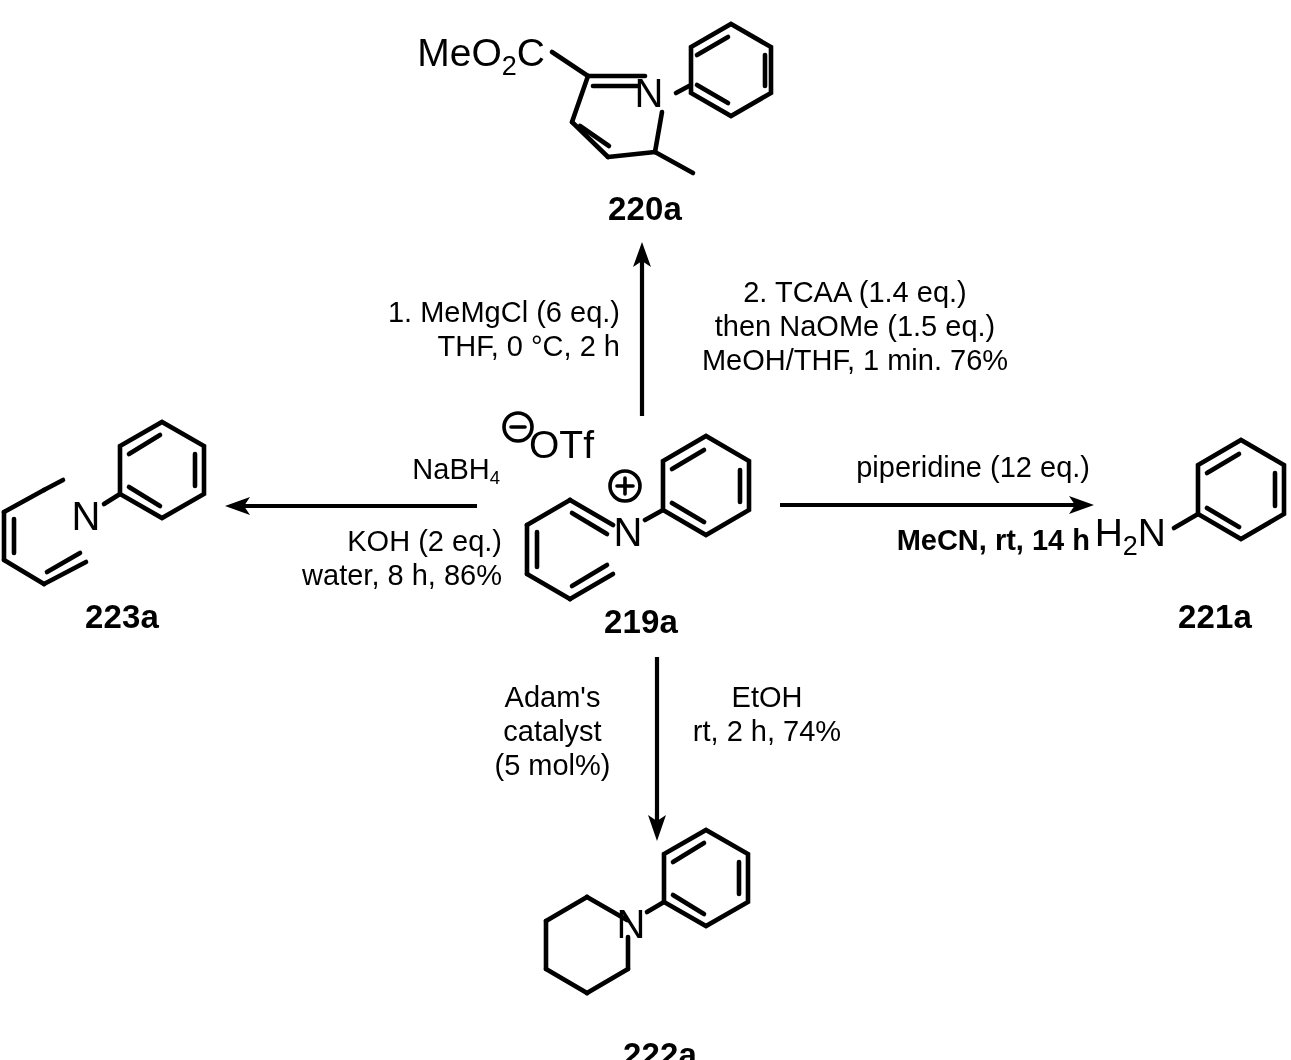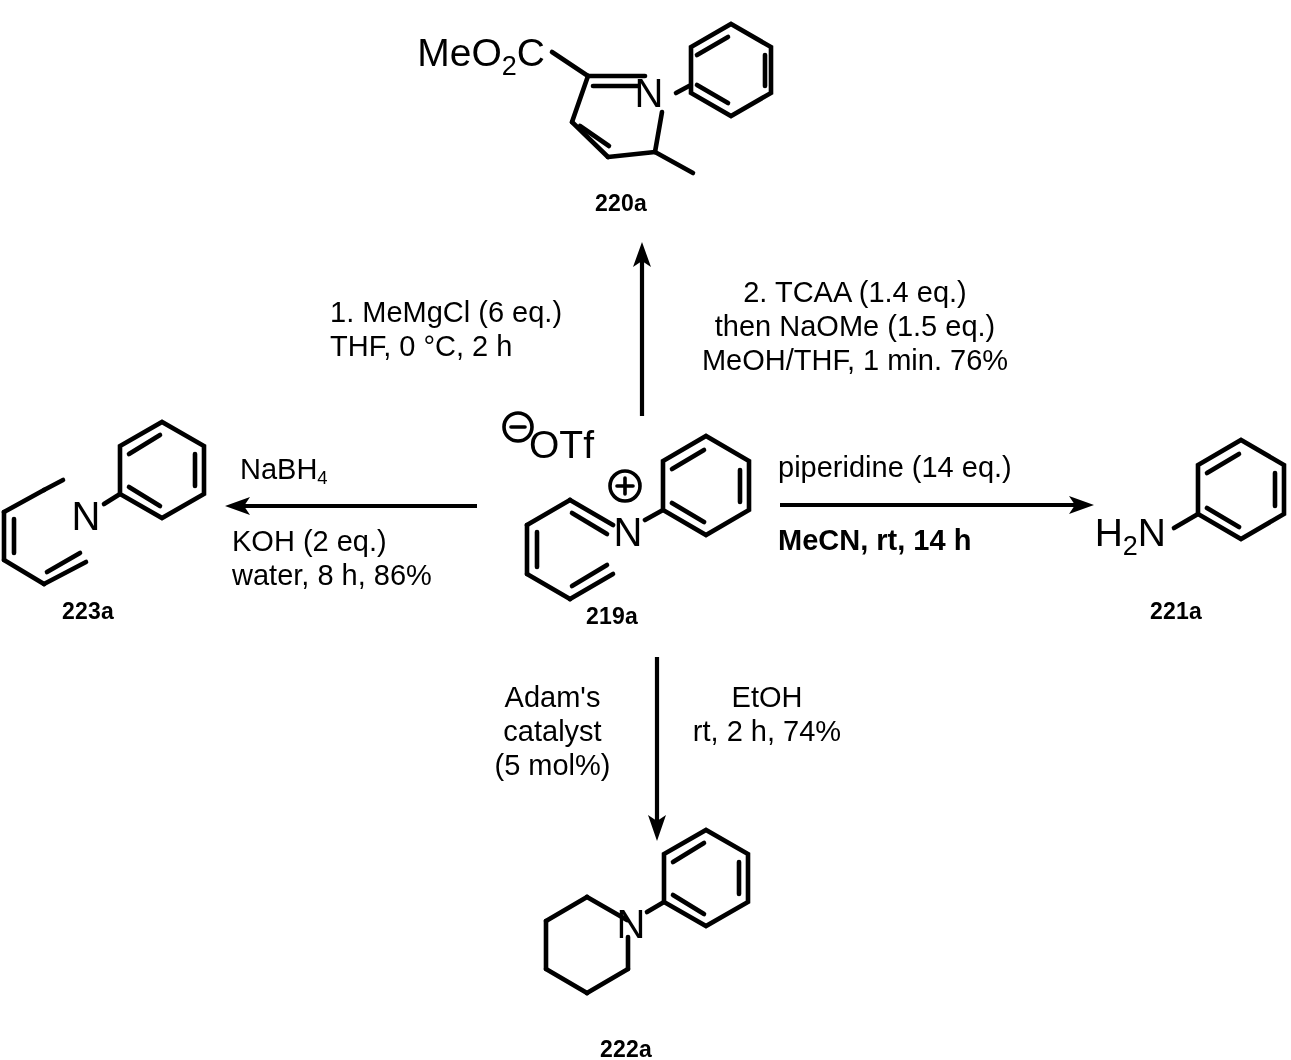--- a/index.html
+++ b/index.html
@@ -5,27 +5,27 @@
 <style>
   html,body{margin:0;padding:0;background:#ffffff;}
   body{
     width:1291px;height:1060px;position:relative;overflow:hidden;
     font-family:"Liberation Sans", sans-serif;color:#000;
   }
   .canvas{position:absolute;left:0;top:0;width:1291px;height:1060px;}
   .struct{position:absolute;}
   .struct svg{display:block;overflow:visible;}
   .cond{
-    position:absolute;text-align:left;line-height:1.18;
+    position:absolute;text-align:right;line-height:1.18;
     font-size:29px;color:#000;white-space:nowrap;
   }
   .cond .ln{display:block;}
   .cmplabel{
-    position:absolute;font-weight:bold;font-size:23px;
-    letter-spacing:0.2px;text-align:left;white-space:nowrap;
+    position:absolute;font-weight:bold;font-size:33px;
+    letter-spacing:0.2px;text-align:center;white-space:nowrap;
   }
   .atom{font-size:40px;font-family:"Liberation Sans", sans-serif;}
   .formula{font-size:39px;font-family:"Liberation Sans", sans-serif;}
   .sub{font-size:27px;}
   sub{font-size:0.64em;line-height:0;vertical-align:-0.28em;}
   .divider{position:absolute;background:#000;width:3px;}
 </style>
 </head>
 <body>
 
@@ -154,21 +154,21 @@
   </div>
   <div class="cmplabel" style="left:62px;top:598px;width:120px;">223a</div>
 
   <div class="struct" style="left:778px;top:487px;width:318px;height:36px;">
     <svg width="318" height="36" viewBox="0 0 318 36">
       <line x1="2" y1="18" x2="306" y2="18" stroke="#000" stroke-width="4.2"></line>
       <polygon points="316,18 291,9 297,18 291,27" fill="#000"></polygon>
     </svg>
   </div>
   <div class="cond" style="left:778px;top:450px;width:312px;">
-    <span class="ln">piperidine (14 eq.)</span>
+    <span class="ln">piperidine (12 eq.)</span>
   </div>
   <div class="cond" style="left:778px;top:523px;width:312px;font-weight:bold;">
     <span class="ln">MeCN, rt, 14 h</span>
   </div>
 
   <div class="struct" style="left:1078px;top:418px;width:213px;height:180px;">
     <svg width="213" height="180" viewBox="0 0 213 180">
       <g fill="none" stroke="#000" stroke-width="4.6" stroke-linecap="round">
 
         <line x1="96" y1="110" x2="120" y2="96"></line>

